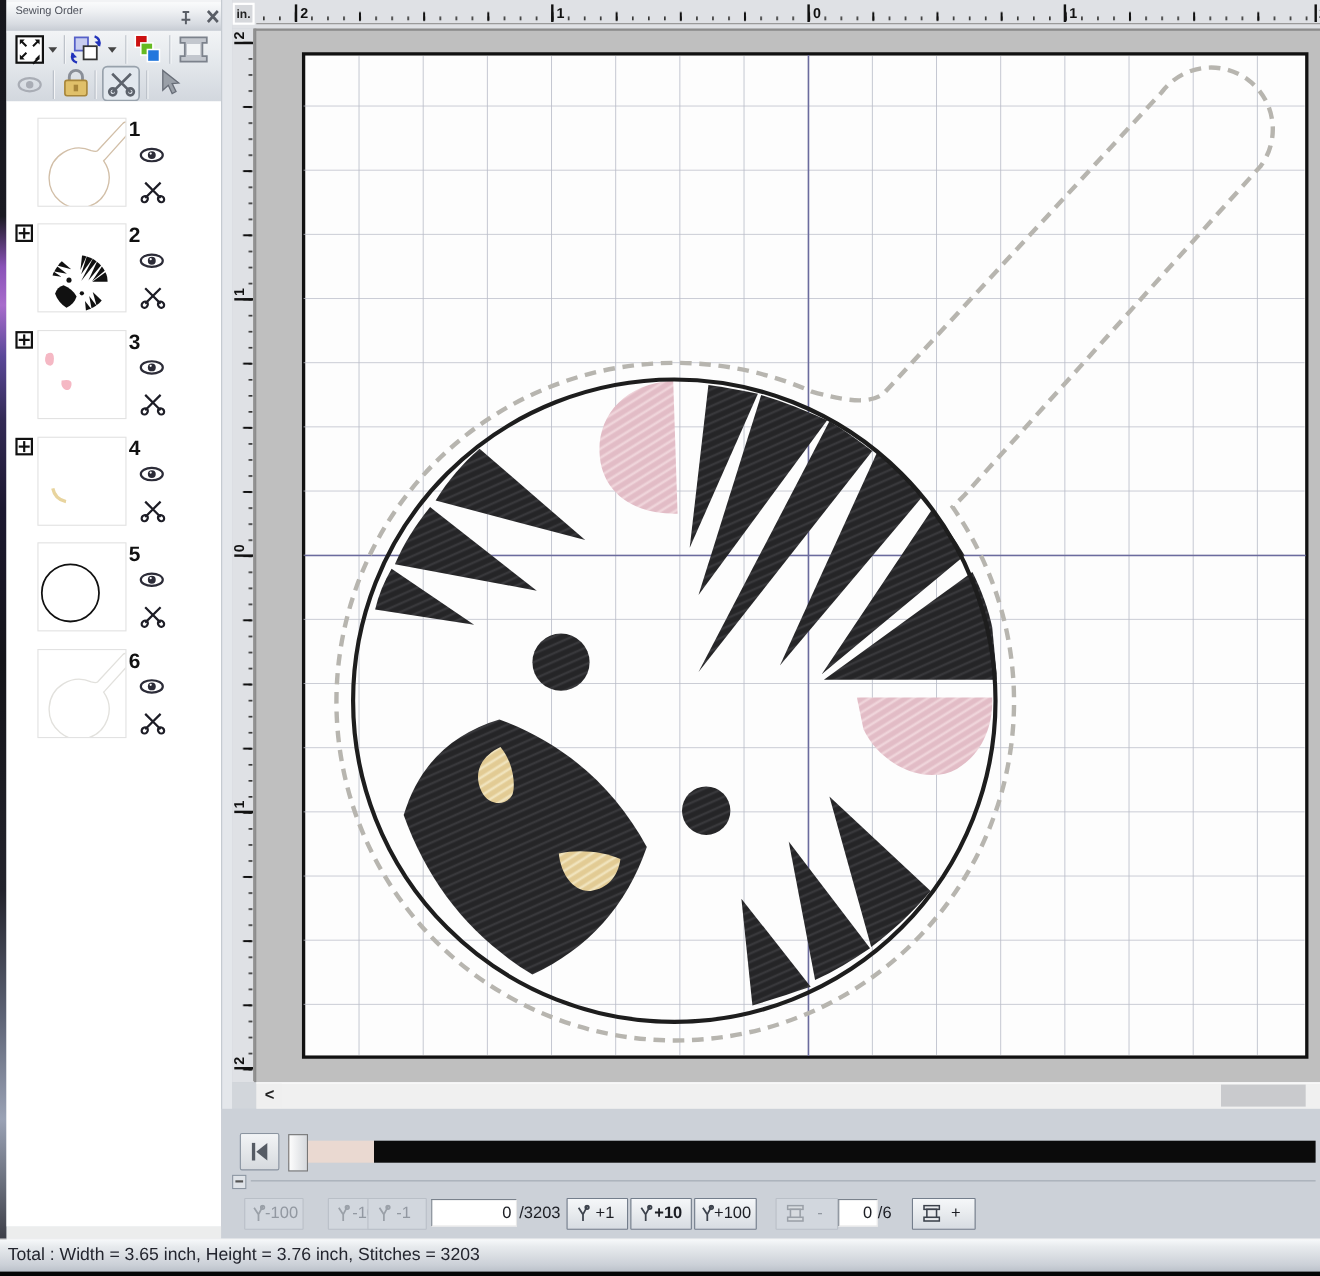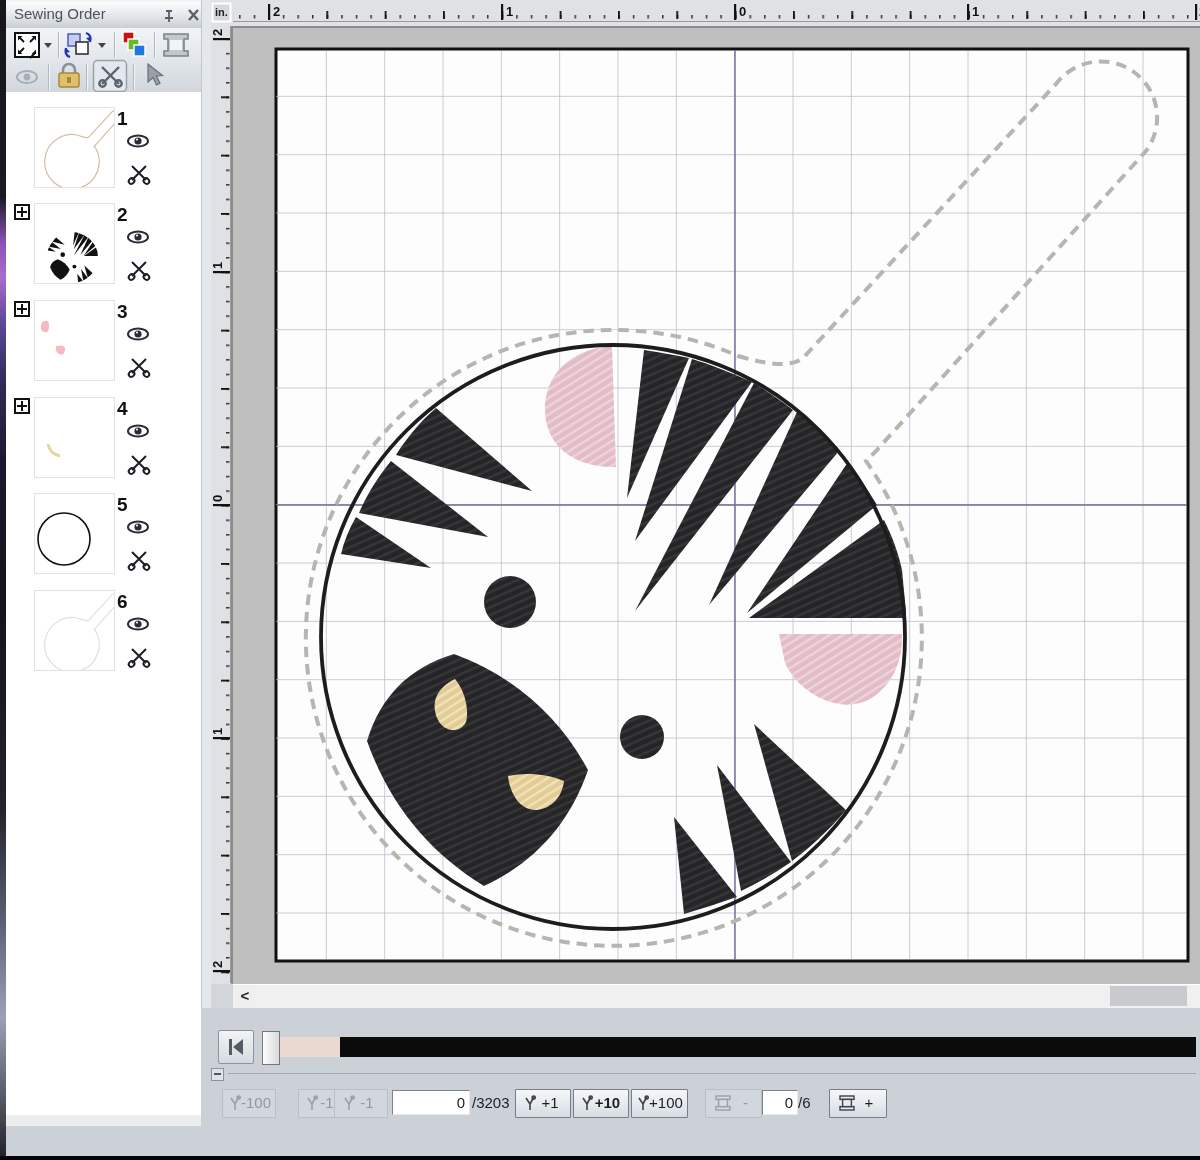--- a/index.html
+++ b/index.html
@@ -4,21 +4,21 @@
 html,body{margin:0;padding:0;width:1200px;height:1160px;overflow:hidden;
  font-family:"Liberation Sans",sans-serif;background:#ccd1d8;}
 #all{position:absolute;left:0;top:0;width:1200px;height:1160px;}
 .abs{position:absolute;}
 #desk{left:0;top:0;width:6px;height:1156px;
  background:linear-gradient(180deg,#16161c 0%,#1a1a22 17%,#8a52b8 21%,#a86ccc 24%,#5a4898 28%,#332a55 33%,#1c1830 40%,#141419 52%,#23232c 70%,#5d6375 80%,#9aa2b5 88%,#6a6f7c 93%,#23232a 100%);}
 #panel{left:6px;top:0;width:195px;height:1115px;background:#fff;}
 #ptitle{left:0;top:0;width:195px;height:28px;
  background:linear-gradient(180deg,#fafbfc 0%,#eef0f3 30%,#d8dce2 70%,#c2c7cf 100%);
  border-top:2px solid #f2f3f5;}
-#ptitle span{position:absolute;left:8px;top:3px;font-size:15px;color:#4e525c;}
+#ptitle span{position:absolute;left:8px;top:3px;font-size:10px;color:#4e525c;}
 #ptool{left:0;top:28px;width:195px;height:64px;
  background:linear-gradient(180deg,#f2f4f6 0%,#e4e8ec 45%,#d2d7de 100%);
  border-bottom:1px solid #c0c5cc;}
 #plist{left:0;top:92px;width:195px;height:1023px;background:#fff;}
 .thumb{position:absolute;left:28px;width:79px;height:79px;background:#fff;border:1px solid #e2e2e2;}
 .inum{position:absolute;left:111px;font-size:19px;font-weight:bold;color:#111;}
 .plusbox{position:absolute;left:8px;width:12px;height:12px;border:2px solid #111;background:#fff;}
 .plusbox:before{content:"";position:absolute;left:1px;top:5px;width:10px;height:2px;background:#111;}
 .plusbox:after{content:"";position:absolute;left:5px;top:1px;width:2px;height:10px;background:#111;}
 #gutter{left:201px;top:0;width:10px;height:1115px;background:#e4e7eb;border-left:1px solid #c3c8cf;box-sizing:border-box;}
@@ -377,14 +377,17 @@
     <span style="margin-left:24px;line-height:26px">-</span></div>
   <div class="binput" style="left:561px;top:82px;width:30px;padding-right:4px;line-height:23px">0</div>
   <div class="blab" style="left:597px;top:86px;">/6</div>
   <div class="bbtn" style="left:628px;top:81px;width:56px;">
     <svg class="abs" style="left:9px;top:5px" width="16" height="16">
           <use href="#spool" stroke="#3c424c" fill="#e8eaed"></use>
         </svg>
     <span style="margin-left:22px;line-height:26px">+</span></div>
 </div>
 <div id="lstrip" class="abs"></div>
+<div id="status" class="abs">
+      <span>Total : Width = 3.65 inch, Height = 3.76 inch, Stitches = 3203</span>
+    </div>
 <div id="bstrip" class="abs"></div>
 </div>
 
 </body></html>

